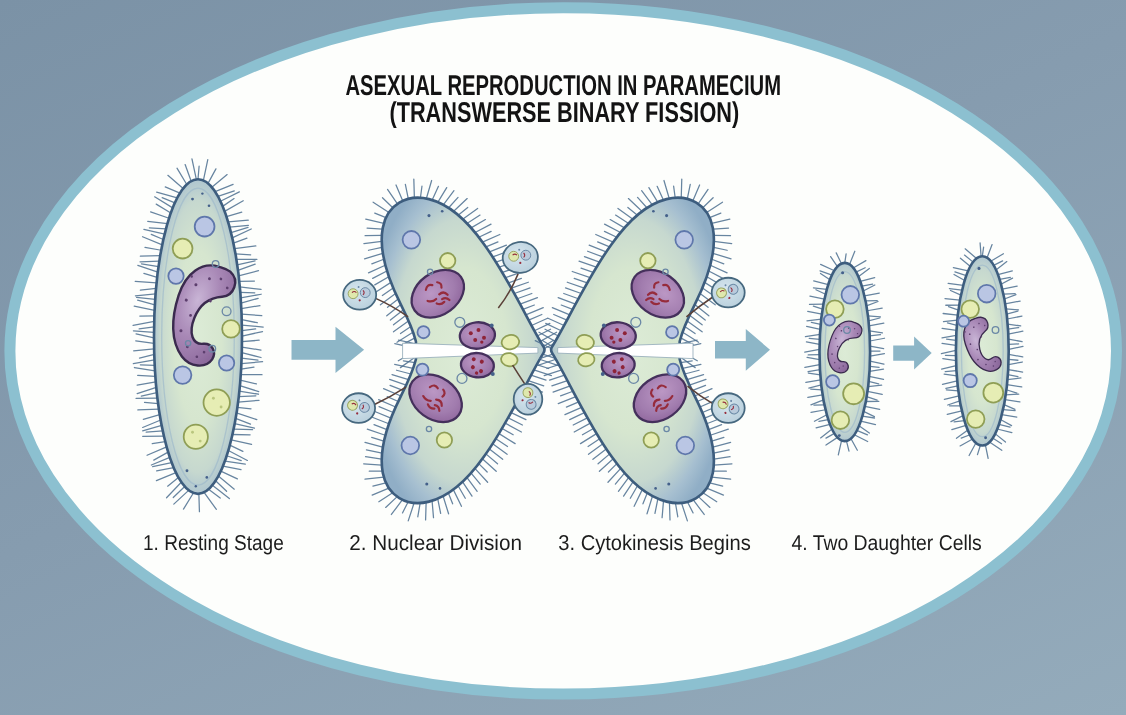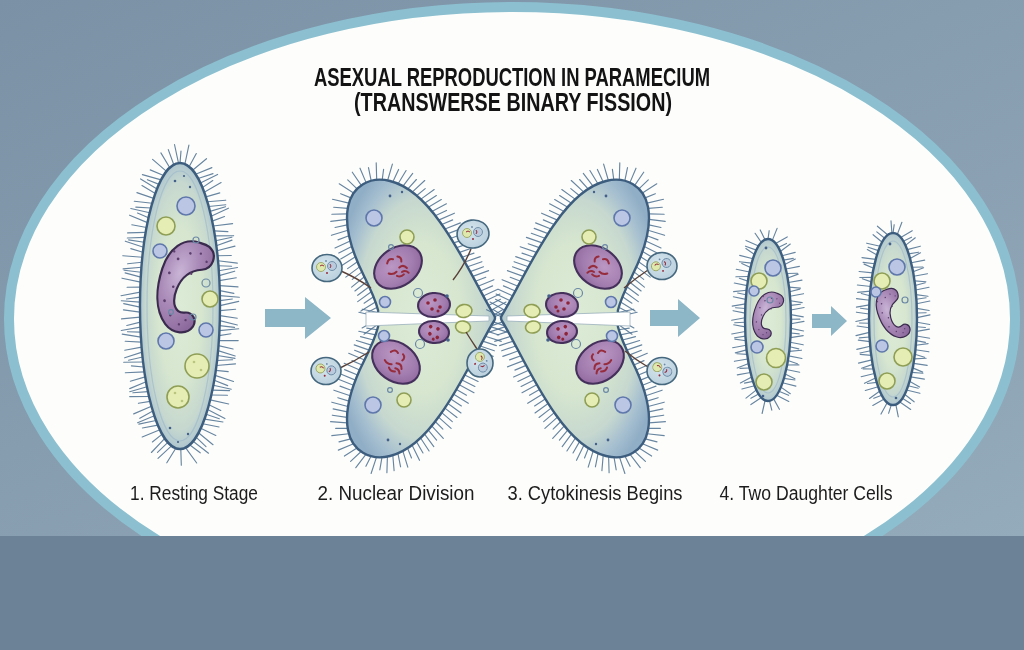--- a/index.html
+++ b/index.html
@@ -1,17 +1,17 @@
 <!DOCTYPE html>
 <html><head>
 <meta charset="utf-8">
 <style>
   html,body{margin:0;padding:0;background:#6c8296;}
   #canvas{
-    position:relative;width:1024px;height:536px;overflow:hidden;
+    position:relative;width:1024px;height:650px;overflow:hidden;
     background:linear-gradient(155deg,#7b92a6 0%,#869caf 45%,#94abbb 100%);
     font-family:"Liberation Sans",sans-serif;
   }
   svg{position:absolute;inset:0;display:block;}
   .title-text{font-family:"Liberation Sans",sans-serif;font-weight:bold;fill:#131313;}
   .stage-label{font-family:"Liberation Sans",sans-serif;fill:#1c1c1c;}
   .cell-body{fill:url(#gradCell);stroke:#3d5d7e;stroke-width:2.4;}
   .inner-membrane{fill:none;stroke:#9db8cb;stroke-width:1.2;opacity:.65;}
   .cilia line{stroke:#4e7090;stroke-width:1.15;stroke-linecap:round;opacity:.85;}
   .nuc{fill:url(#gradNuc);stroke:#3a2a4e;stroke-width:2.2;}

